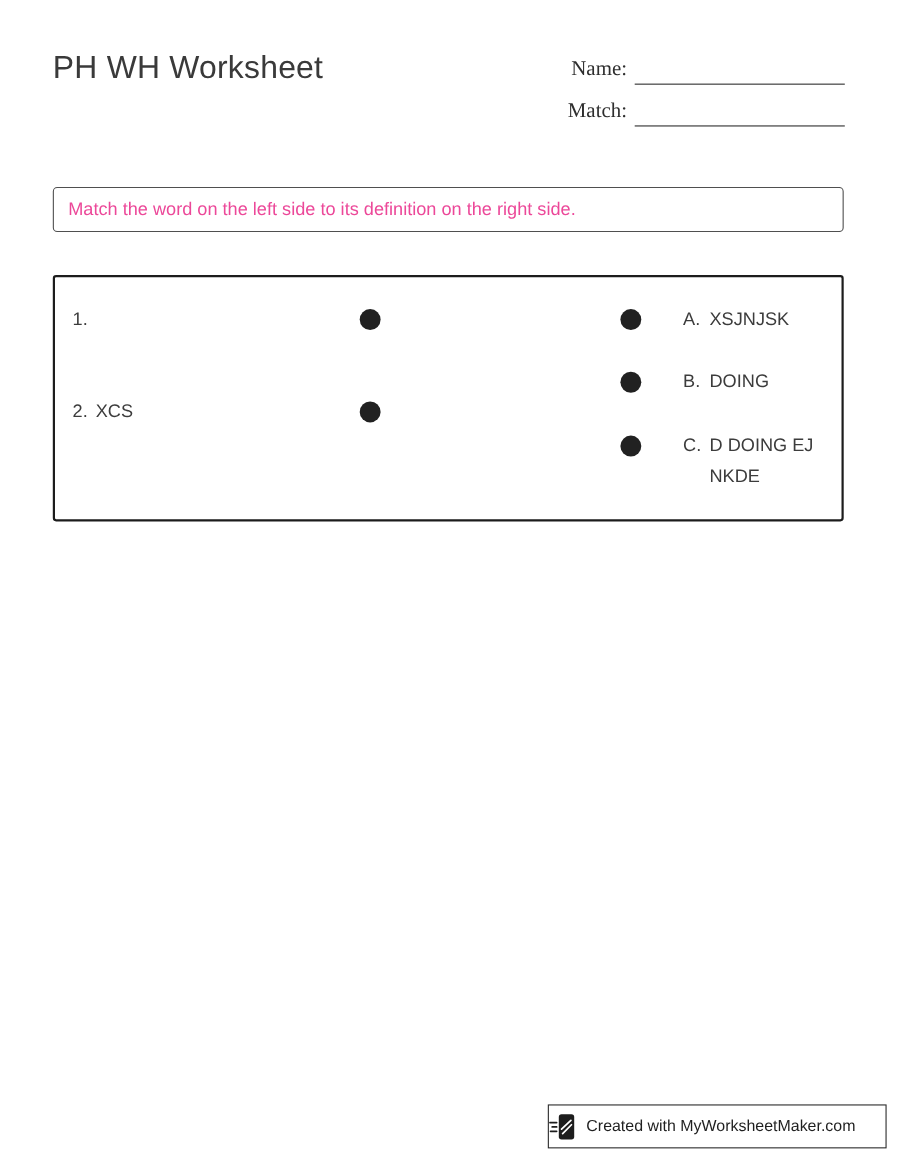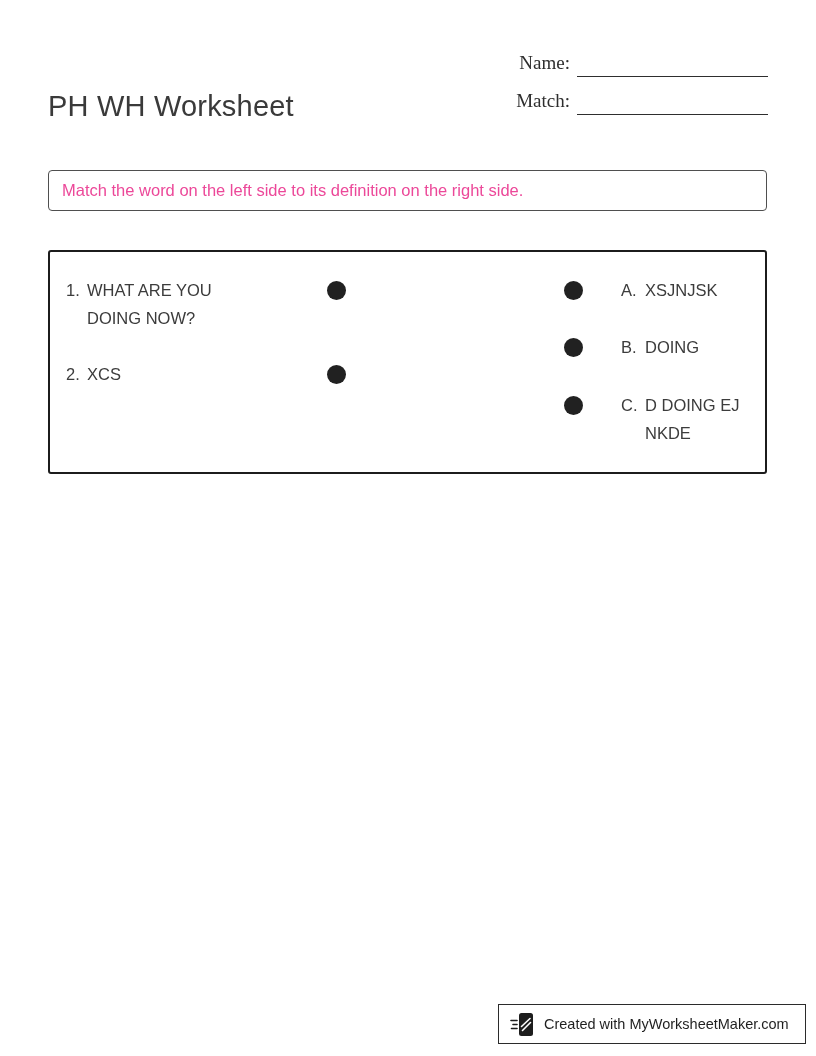--- a/index.html
+++ b/index.html
@@ -15,21 +15,20 @@
 
   
   .title {
     position: absolute;
     left: 48px;
     top: 46px;
     font-size: 29px;
     font-weight: 400;
     color: #3a3a3a;
     letter-spacing: 0.2px;
-    margin-top: 44px;
   }
   .fields {
     position: absolute;
     top: 50px;
     right: 48px;
   }
   .field-row {
     display: flex;
     align-items: flex-end;
     justify-content: flex-end;
@@ -107,21 +106,21 @@
   .footer-credit {
     position: absolute;
     left: 498px;
     top: 1004px;
     width: 308px;
     height: 40px;
     border: 1.5px solid #2b2b2b;
     background: #ffffff;
     display: flex;
     align-items: center;
-    padding: 0 11px;
+    padding: 0 0;
     gap: 9px;
     font-size: 14.5px;
     color: #1f1f1f;
     cursor: pointer;
   }
   .logo-icon { display: inline-flex; flex: 0 0 auto; }
 </style>
 </head>
 <body>
 
@@ -141,21 +140,20 @@
   </div>
 
   <div class="instruction-box">
     <span>Match the word on the left side to its definition on the right side.</span>
   </div>
 
   <div class="matching-box">
 
     <div class="match-item left-1">
       <span class="idx">1.</span>
-      <span class="txt">WHAT ARE YOU DOING NOW?</span>
     </div>
     <div class="match-item left-2">
       <span class="idx">2.</span>
       <span class="txt">XCS</span>
     </div>
 
     <span class="dot dot-l1"></span>
     <span class="dot dot-l2"></span>
     <span class="dot dot-r1"></span>
     <span class="dot dot-r2"></span>

